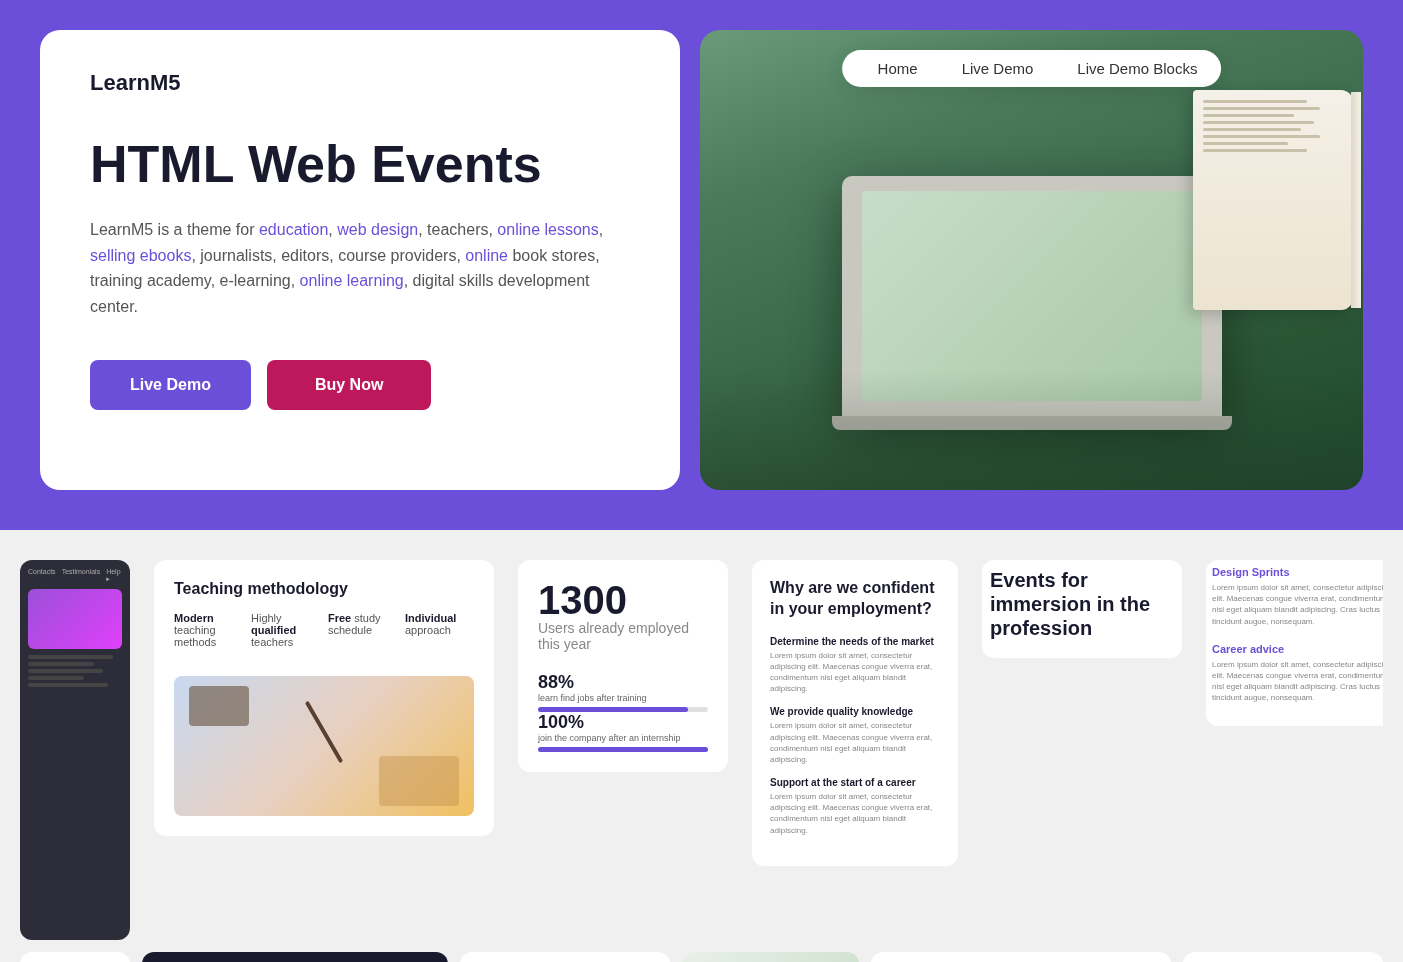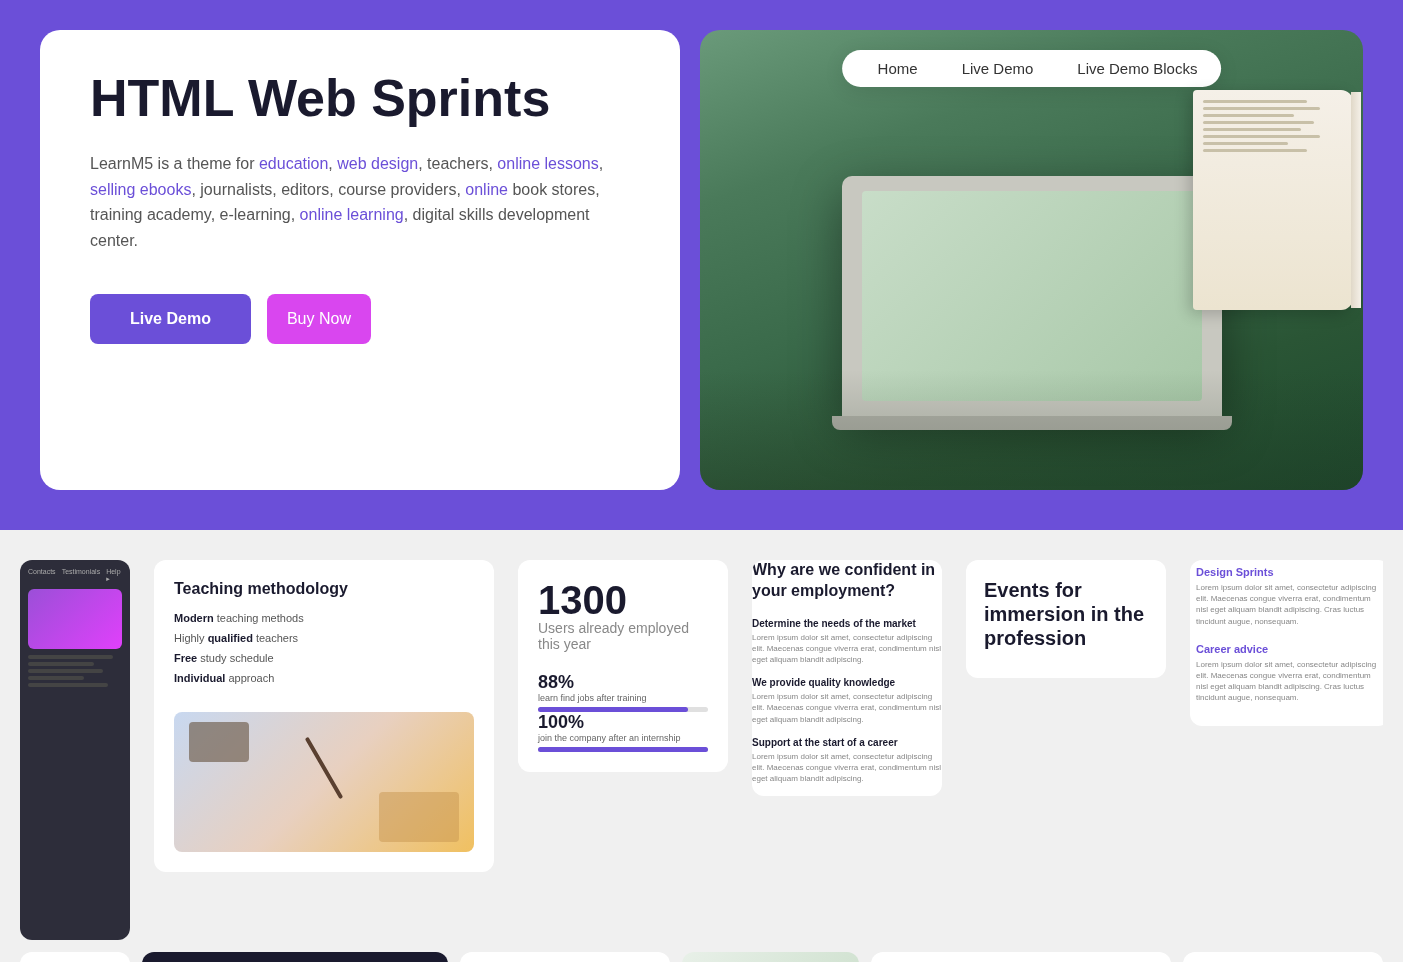--- a/index.html
+++ b/index.html
@@ -65,27 +65,27 @@
       color: white;
       border: none;
       border-radius: 8px;
       padding: 16px 40px;
       font-size: 16px;
       font-weight: 600;
       cursor: pointer;
     }
 
     .btn-secondary {
-      background: #d946ef;
+      background: #be185d;
       color: white;
       border: none;
       border-radius: 8px;
-      padding: 16px 20px;
+      padding: 16px 48px;
       font-size: 16px;
-      font-weight: 400;
+      font-weight: 700;
       cursor: pointer;
     }
 
     .hero-right {
       flex: 1;
       position: relative;
       margin-left: 20px;
     }
 
     .hero-image-container {
@@ -202,21 +202,21 @@
 
     .card-teaching-title {
       font-size: 16px;
       font-weight: 700;
       margin-bottom: 14px;
       color: #1a1a2e;
     }
 
     .teaching-grid {
       display: grid;
-      grid-template-columns: 1fr;
+      grid-template-columns: 1fr 1fr 1fr 1fr;
       gap: 8px;
       margin-bottom: 28px;
     }
 
     .teaching-item {
       font-size: 11px;
       color: #555;
     }
 
     .teaching-item strong {
@@ -274,21 +274,22 @@
     }
 
     .stat-bar-fill {
       height: 100%;
       background: #6b4fd8;
       border-radius: 3px;
     }
 
     
     .card-confidence {
-      width: 190px;
+      width: 206px;
+      padding: 18px;
     }
 
     .confidence-title {
       font-size: 16px;
       font-weight: 800;
       color: #1a1a2e;
       margin-bottom: 16px;
       line-height: 1.3;
     }
 
@@ -305,21 +306,21 @@
 
     .confidence-item-text {
       font-size: 8px;
       color: #888;
       line-height: 1.4;
     }
 
     
     .card-events {
       width: 200px;
-      padding: 18px;
+      padding: 8px;
     }
 
     .events-title {
       font-size: 20px;
       font-weight: 900;
       color: #1a1a2e;
       line-height: 1.2;
       margin-bottom: 10px;
     }
 
@@ -392,22 +393,23 @@
       width: 200px;
       padding: 16px;
     }
   </style>
 </head>
 <body>
 
 <div class="hero-section">
 
   <div class="hero-left">
-
-    <h1 class="hero-title">HTML Web Sprints</h1>
+    <div class="logo">LearnM5</div>
+
+    <h1 class="hero-title">HTML Web Events</h1>
 
     <p class="hero-description">
       LearnM5 is a theme for <span class="highlight">education</span>, <span class="highlight">web design</span>,
       teachers, <span class="highlight">online lessons</span>, <span class="highlight">selling ebooks</span>, journalists,
       editors, course providers, <span class="highlight">online</span> book stores,
       training academy, e-learning, <span class="highlight">online learning</span>, digital
       skills development center.
     </p>
 
     <div class="hero-buttons">

